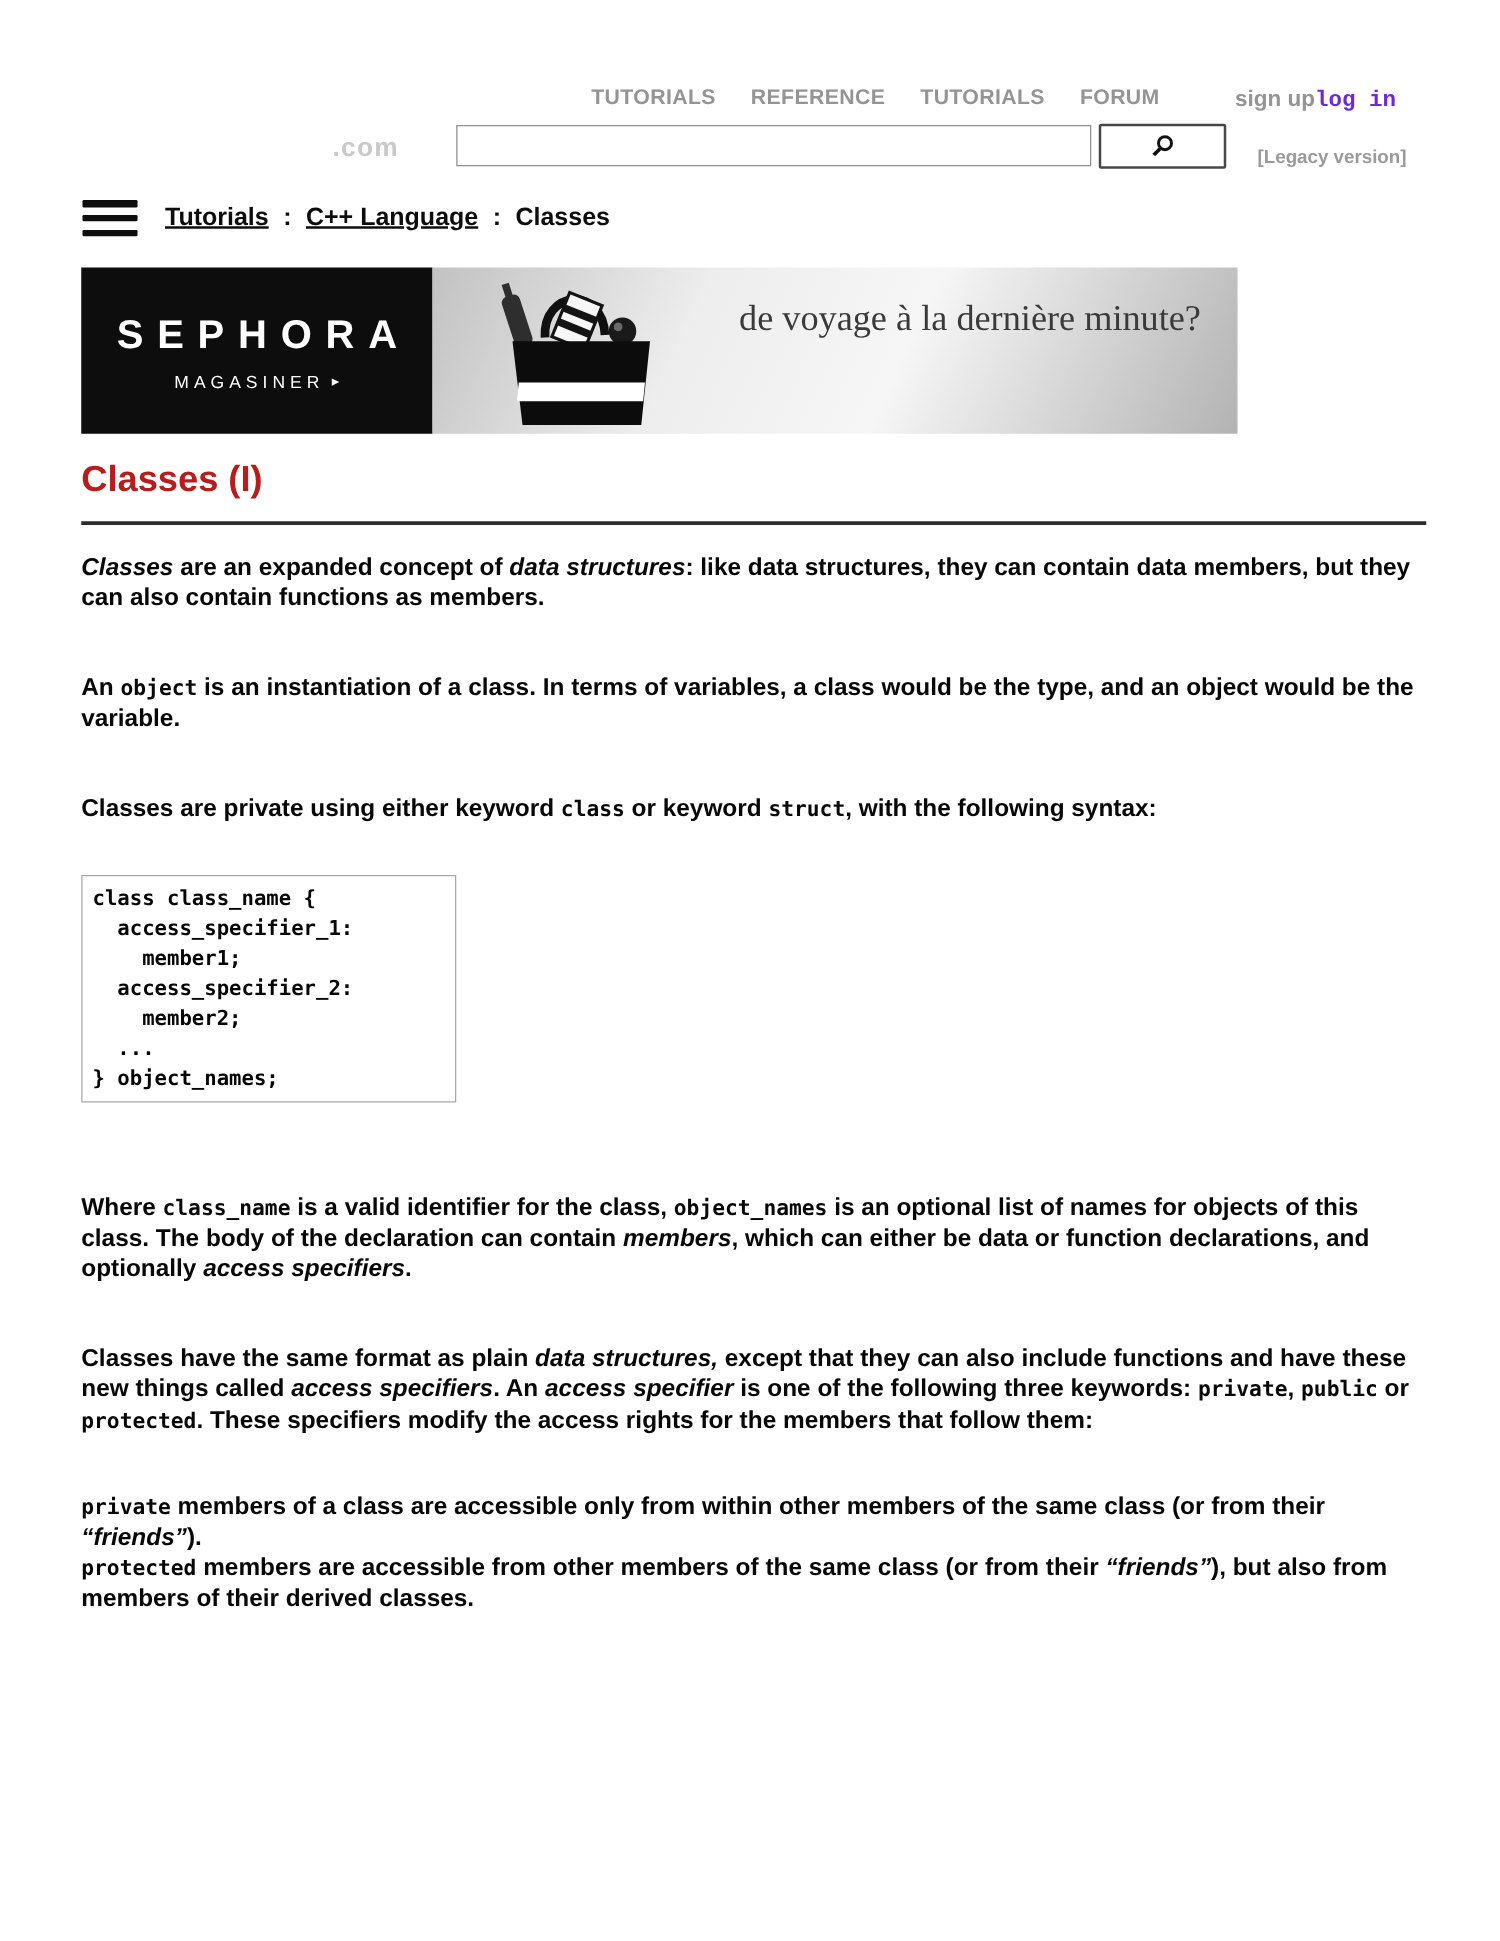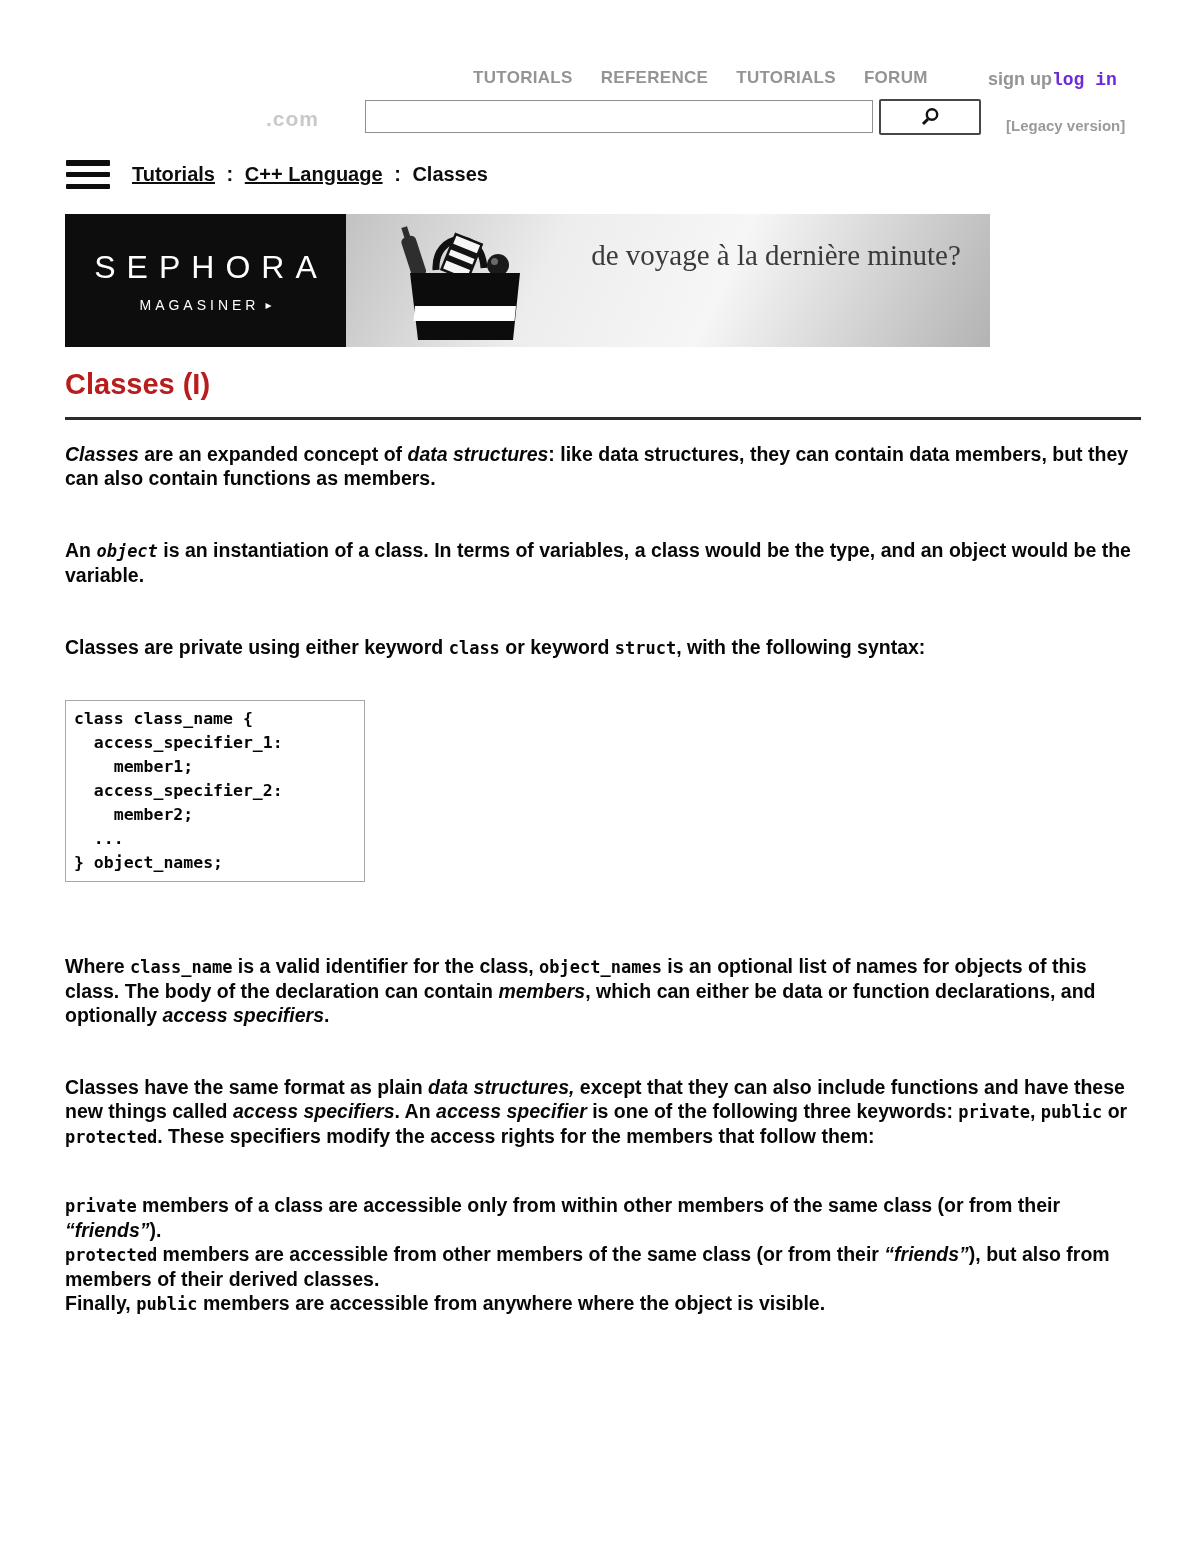--- a/index.html
+++ b/index.html
@@ -34,21 +34,21 @@
   .breadcrumb { margin-left:22px; font-size:20px; font-weight:700; color:#0d0d0d; }
   .breadcrumb a { color:#0d0d0d; text-decoration:underline; }
   .breadcrumb .sep { margin:0 6px; }
 
   
   .ad-banner { position:absolute; top:214px; left:65px; width:925px; height:133px; display:flex; cursor:pointer; }
   .ad-left {
     width:281px; background:var(--banner_black); color:#fff;
     display:flex; flex-direction:column; align-items:center; justify-content:center;
   }
-  .ad-brand { font-size:32px; font-weight:400; letter-spacing:11px; margin-left:11px; }
+  .ad-brand { font-size:32px; font-weight:700; letter-spacing:11px; margin-left:11px; }
   .ad-cta { margin-top:11px; font-size:14px; letter-spacing:4px; display:flex; align-items:center; gap:6px; }
   .ad-cta .arrow { font-size:12px; letter-spacing:0; }
   .ad-right {
     flex:1; position:relative; overflow:hidden;
     background:linear-gradient(115deg,#c2c2c2 0%,#ededed 32%,#f6f6f6 58%,#b3b3b3 100%);
   }
   .ad-art { position:absolute; left:28px; top:4px; width:175px; height:127px; }
   .ad-text {
     position:absolute; left:214px; top:22px; width:432px; text-align:center;
     font-family:"Liberation Serif", serif; color:var(--banner_text);
@@ -63,21 +63,21 @@
   .article p.first { margin-top:22px; }
   .article p.gap-lg { margin-top:44px; }
   .article p.tight { margin-top:0; }
   .code-box {
     box-sizing:border-box; width:300px; margin:40px 0 72px 0;
     border:1px solid #a8a8a8; padding:6px 8px; background:#fff;
     font-family:"DejaVu Sans Mono", monospace; font-size:16.5px; font-weight:700;
     line-height:24px; color:#050505; white-space:pre;
   }
   .seg-c, .seg-ci { font-family:"DejaVu Sans Mono", monospace; font-size:17px; }
-  .seg-ci { font-style:italic; }
+  .seg-ci { }
   .seg-i  { font-style:italic; }
   .seg-bi { font-style:italic; font-weight:700; }
 </style>
 </head>
 <body>
 
 <div class="page">
 
   <header>
     <nav class="top-nav">
@@ -166,16 +166,15 @@
   access_specifier_2:
     member2;
   ...
 } object_names;</pre>
 
     <p><span class="seg-n">Where </span><span class="seg-c">class_name</span><span class="seg-n"> is a valid identifier for the class, </span><span class="seg-c">object_names</span><span class="seg-n"> is an optional list of names for objects of this class. The body of the declaration can contain </span><span class="seg-bi">members</span><span class="seg-n">, which can either be data or function declarations, and optionally </span><span class="seg-bi">access specifiers</span><span class="seg-n">.</span></p>
     <p><span class="seg-n">Classes have the same format as plain </span><span class="seg-bi">data structures,</span><span class="seg-n"> except that they can also include functions and have these new things called </span><span class="seg-bi">access specifiers</span><span class="seg-n">. An </span><span class="seg-bi">access specifier</span><span class="seg-n"> is one of the following three keywords: </span><span class="seg-c">private</span><span class="seg-n">, </span><span class="seg-c">public</span><span class="seg-n"> or </span><span class="seg-c">protected</span><span class="seg-n">. These specifiers modify the access rights for the members that follow them:</span></p>
 
     <p class="gap-lg"><span class="seg-c">private</span><span class="seg-n"> members of a class are accessible only from within other members of the same class (or from their </span><span class="seg-bi">“friends”</span><span class="seg-n">).</span></p>
     <p class="tight"><span class="seg-c">protected</span><span class="seg-n"> members are accessible from other members of the same class (or from their </span><span class="seg-bi">“friends”</span><span class="seg-n">), but also from members of their derived classes.</span></p>
-    <p class="tight"><span class="seg-n">Finally, </span><span class="seg-c">public</span><span class="seg-n"> members are accessible from anywhere where the object is visible.</span></p>
   </main>
 
 </div>
 
 </body></html>

